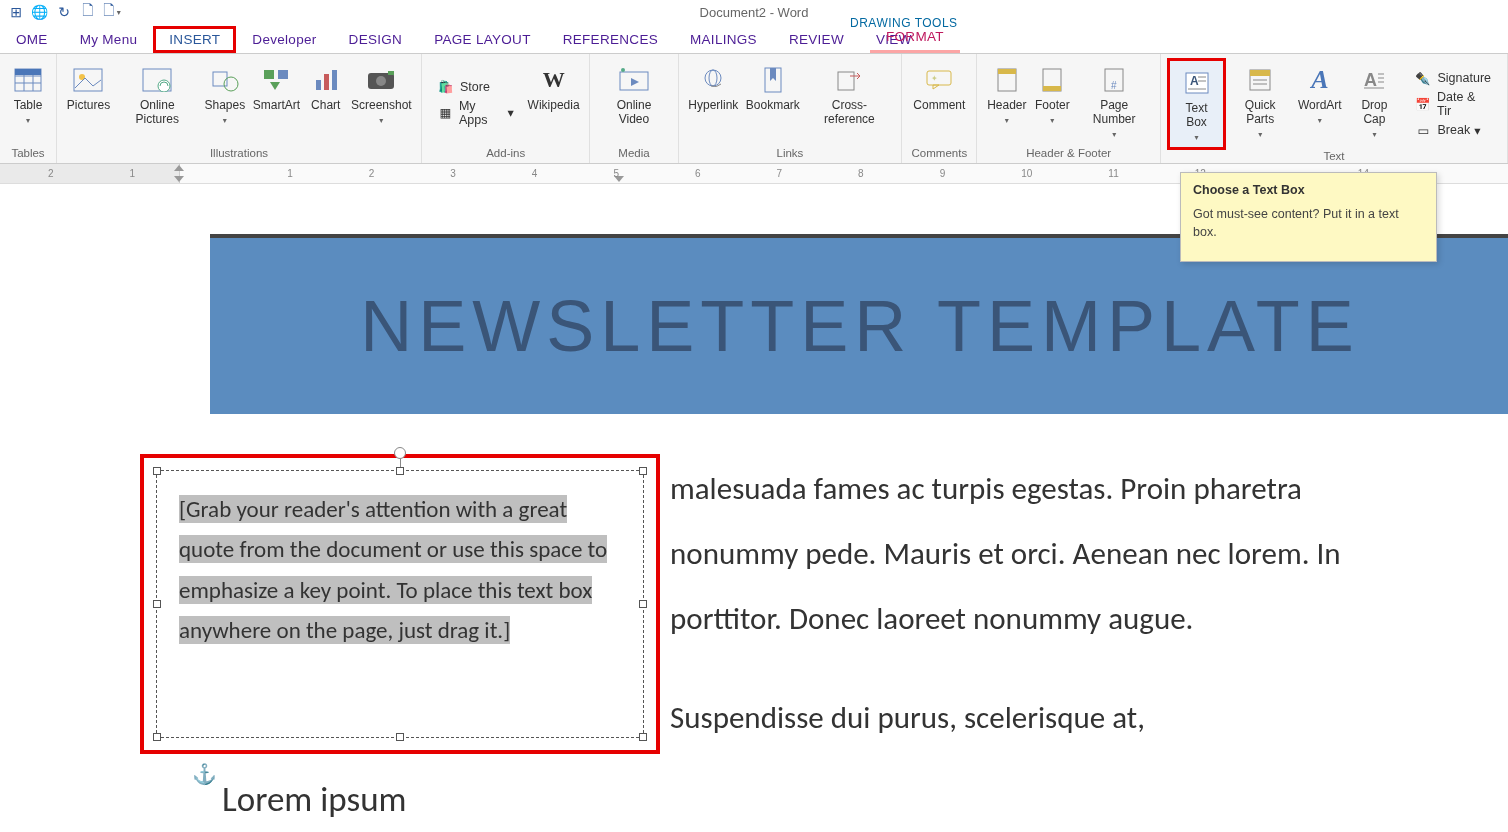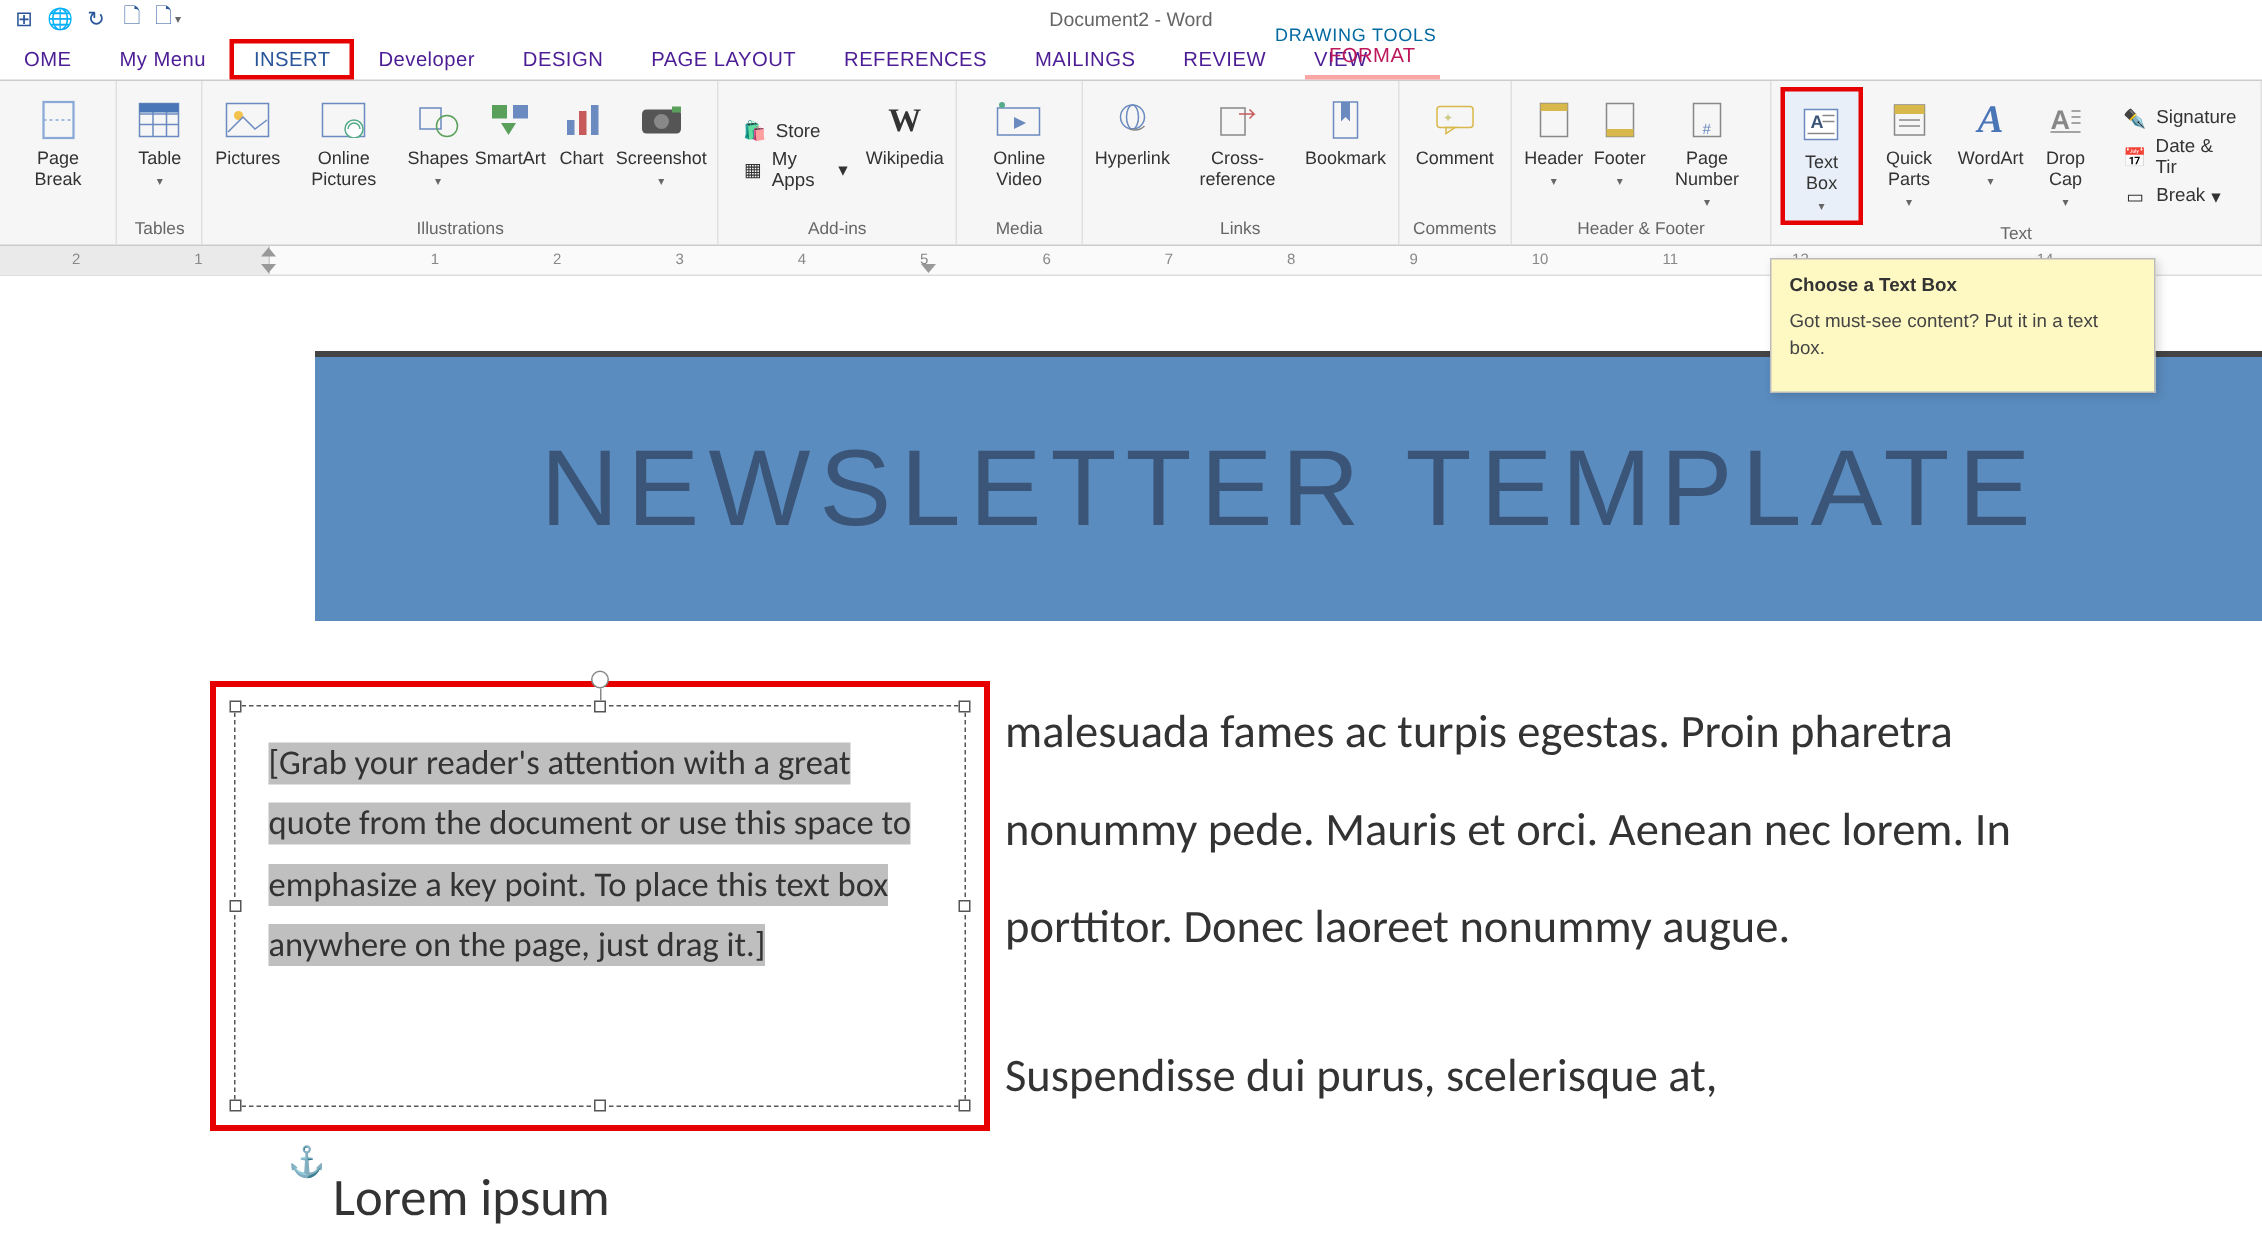--- a/index.html
+++ b/index.html
@@ -92,34 +92,20 @@
   <div class="tab">PAGE LAYOUT</div>
   <div class="tab">REFERENCES</div>
   <div class="tab">MAILINGS</div>
   <div class="tab">REVIEW</div>
   <div class="tab">VIEW</div>
   <div class="tab contextual">FORMAT</div>
 </div>
 
 <div class="ribbon">
 
-  <div class="group">
-    <div class="group-items">
-      <div class="big-btn">
-        <div class="icon-box">
-            <svg width="24" height="28">
-              <rect x="2" y="2" width="20" height="24" fill="none" stroke="#8aa9d6" stroke-width="1.5"></rect>
-              <line x1="2" y1="14" x2="22" y2="14" stroke="#8aa9d6" stroke-dasharray="2"></line>
-            </svg>
-          </div>
-        <div class="label">Page Break</div>
-      </div>
-    </div>
-    <div class="group-label">&nbsp;</div>
-  </div>
 
   <div class="group">
     <div class="group-items">
       <div class="big-btn">
         <div class="icon-box">
             <svg width="28" height="24">
               <rect x="1" y="1" width="26" height="22" fill="none" stroke="#6b8abf"></rect>
               <line x1="1" y1="8" x2="27" y2="8" stroke="#6b8abf"></line>
               <line x1="1" y1="15" x2="27" y2="15" stroke="#6b8abf"></line>
               <line x1="10" y1="1" x2="10" y2="23" stroke="#6b8abf"></line>
@@ -244,35 +230,35 @@
             <svg width="28" height="24">
               <circle cx="14" cy="10" r="8" fill="none" stroke="#6b8abf"></circle>
               <ellipse cx="14" cy="10" rx="4" ry="8" fill="none" stroke="#6b8abf"></ellipse>
               <path d="M12 18 q6 2 10 -2" stroke="#888" fill="none"></path>
             </svg>
           </div>
         <div class="label">Hyperlink</div>
       </div>
       <div class="big-btn">
         <div class="icon-box">
+            <svg width="22" height="26">
+              <rect x="3" y="1" width="16" height="24" fill="none" stroke="#6b8abf"></rect>
+              <polygon points="8,1 14,1 14,14 11,11 8,14" fill="#6b8abf"></polygon>
+            </svg>
+          </div>
+        <div class="label">Bookmark</div>
+      </div>
+      <div class="big-btn">
+        <div class="icon-box">
             <svg width="26" height="24">
               <rect x="2" y="4" width="16" height="18" fill="none" stroke="#888"></rect>
               <path d="M14 8 l10 0 l-3 -3 m3 3 l-3 3" stroke="#c75b5b" fill="none"></path>
             </svg>
           </div>
         <div class="label">Cross-reference</div>
-      </div>
-      <div class="big-btn">
-        <div class="icon-box">
-            <svg width="22" height="26">
-              <rect x="3" y="1" width="16" height="24" fill="none" stroke="#6b8abf"></rect>
-              <polygon points="8,1 14,1 14,14 11,11 8,14" fill="#6b8abf"></polygon>
-            </svg>
-          </div>
-        <div class="label">Bookmark</div>
       </div>
     </div>
     <div class="group-label">Links</div>
   </div>
 
   <div class="group">
     <div class="group-items">
       <div class="big-btn">
         <div class="icon-box">
             <svg width="28" height="22">

